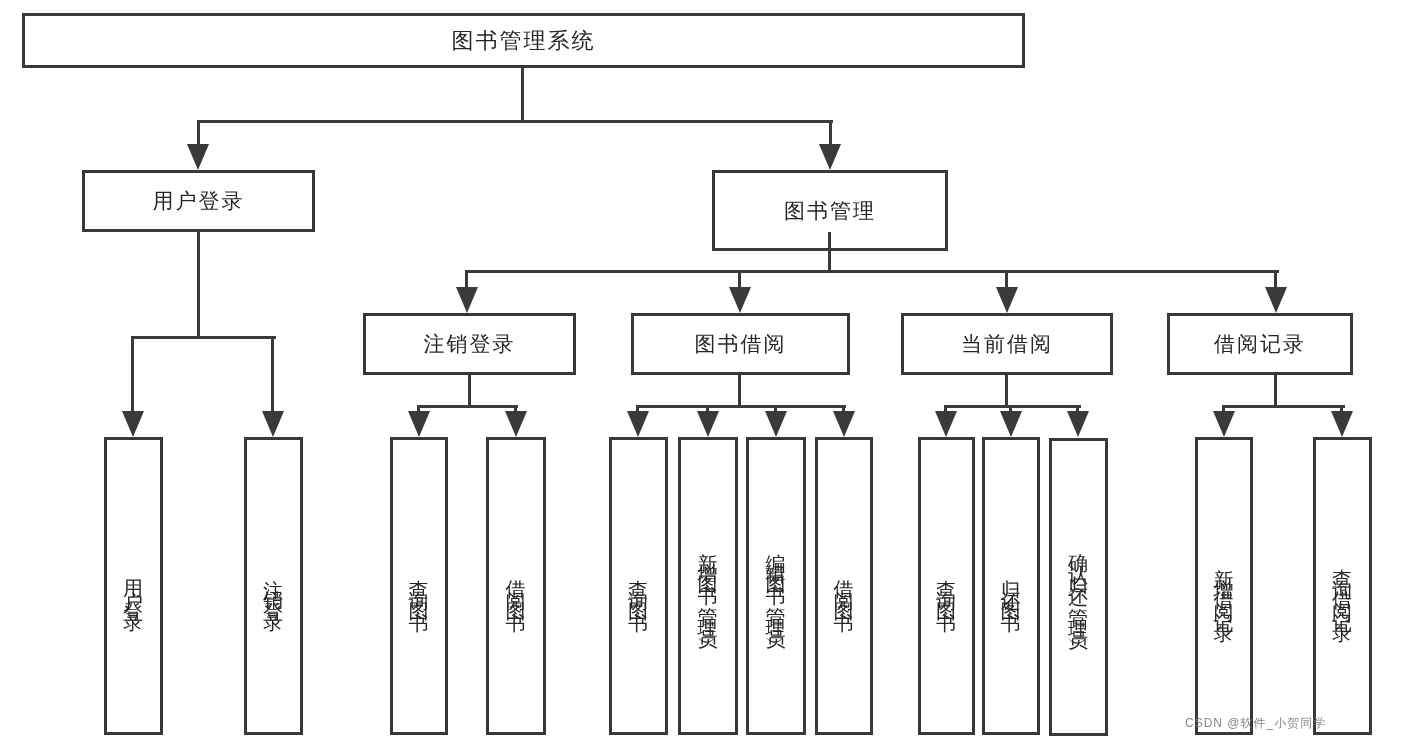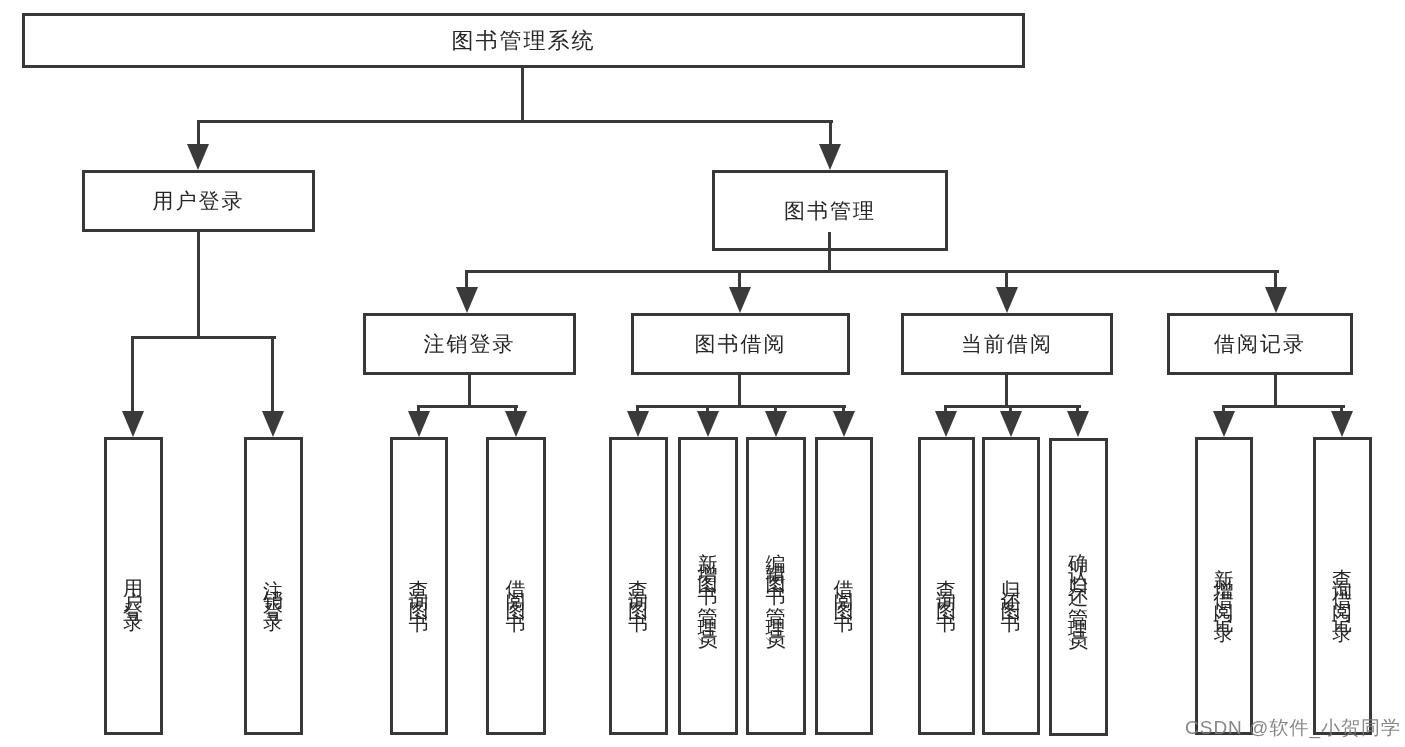--- a/index.html
+++ b/index.html
@@ -17,21 +17,21 @@
     writing-mode:vertical-rl;text-orientation:mixed;
     font-size:20px;letter-spacing:11px;line-height:1;
   }
   .ln{position:absolute;background:#3a3a3a;}
   .ar{
     position:absolute;width:0;height:0;
     border-left:11px solid transparent;border-right:11px solid transparent;
     border-top:26px solid #3a3a3a;
   }
   .wm{
-    position:absolute;left:1185px;top:715px;font-size:19px;letter-spacing:1px;
+    position:absolute;left:1185px;top:715px;font-size:12px;letter-spacing:1px;
     color:rgba(125,125,125,0.92);white-space:nowrap;z-index:5;
   }
 </style>
 </head>
 <body>
 
 <div class="stage">
 
   <div class="bx hb root" style="left:22px;top:13px;width:1003px;height:55px">
     <span>图书管理系统</span>

